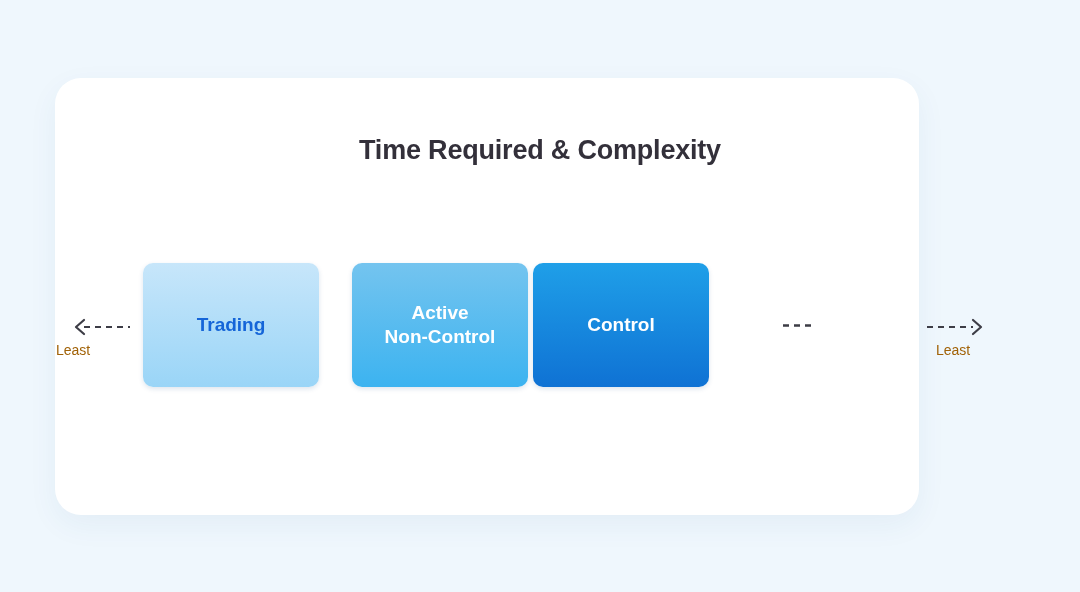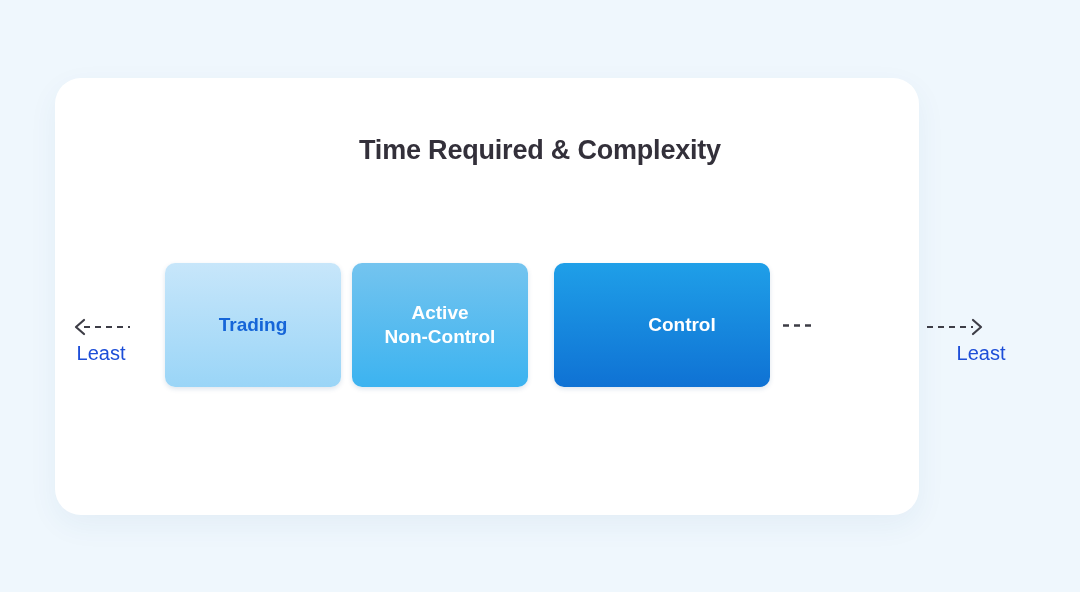--- a/index.html
+++ b/index.html
@@ -61,23 +61,23 @@
     width: 60px;
     height: 18px;
   }
   #axis-arrow-left  { left: 15px; }
   #axis-arrow-right { left: 872px; }
 
   .axis-label {
     position: absolute;
     top: 79px;
     width: 90px;
-    text-align: center;
-    font-size: 20px;
-    color: #1d4ed8;
+    text-align: left;
+    font-size: 14px;
+    color: #a16207;
   }
   #axis-label-least { left: 1px; }
   #axis-label-most  { left: 881px; }
 
   .connector {
     position: absolute;
     top: 61px;
     width: 28px;
     height: 3px;
   }
@@ -96,34 +96,33 @@
     display: flex;
     align-items: center;
     justify-content: center;
     text-align: center;
     font-size: 19px;
     font-weight: bold;
     line-height: 1.25;
     box-shadow: 0 2px 5px rgba(20, 70, 130, 0.14);
   }
   #stage-box-0 {
-    left: 110px;
+    left: 88px;
     background: linear-gradient(180deg, #c7e6fa 0%, #9ad5f7 100%);
     color: #1565d8;
   }
   #stage-box-1 {
     left: 297px;
     background: linear-gradient(180deg, #74c4ef 0%, #3cb3f0 100%);
     color: #ffffff;
   }
   #stage-box-2 {
-    left: 499px;
+    left: 478px;
     background: linear-gradient(180deg, #1f9fe8 0%, #0f72d4 100%);
     color: #ffffff;
-    padding-left: 40px;
   }
   #stage-box-3 {
     left: 700px;
     background: linear-gradient(180deg, #0b53b8 0%, #0a2f66 100%);
     color: #ffffff;
   }
 
   .stage-box-label { display: block; padding: 0 8px; }
 </style>
 </head>

